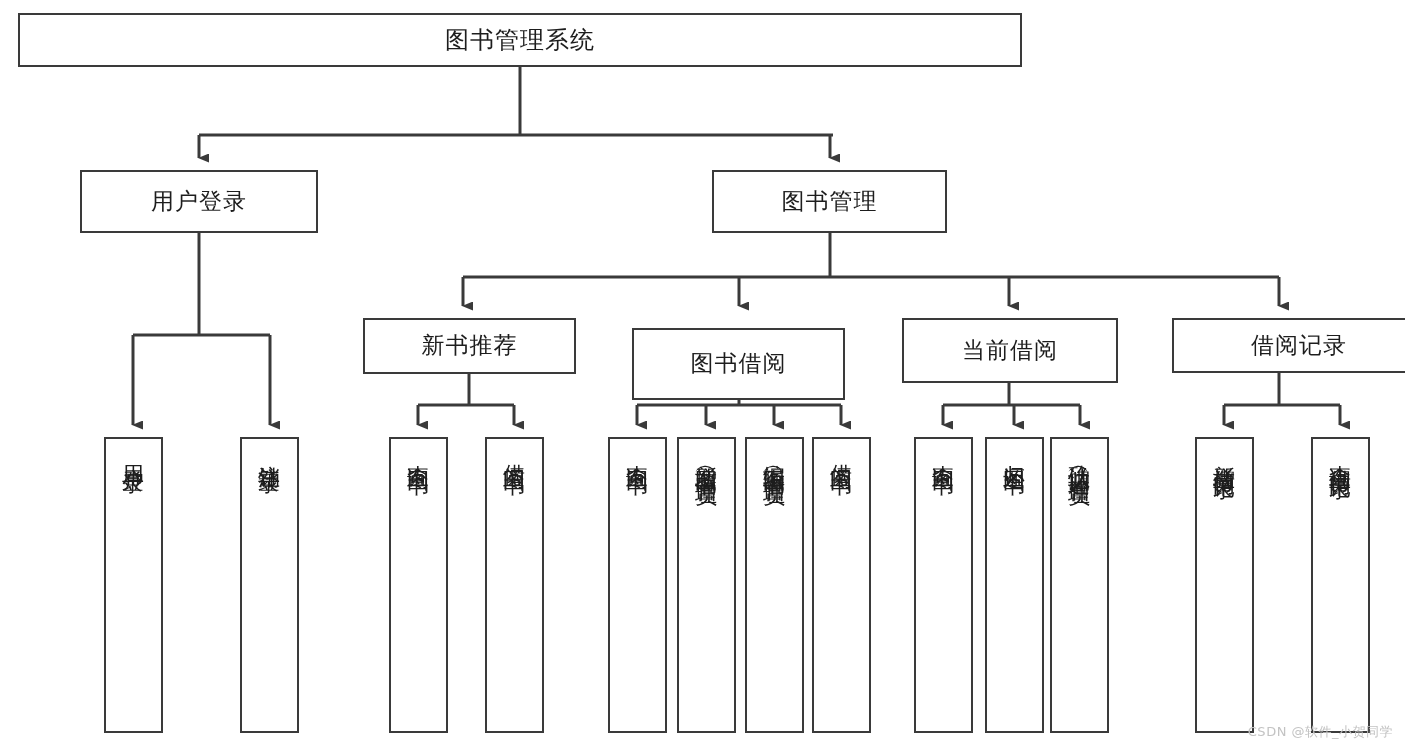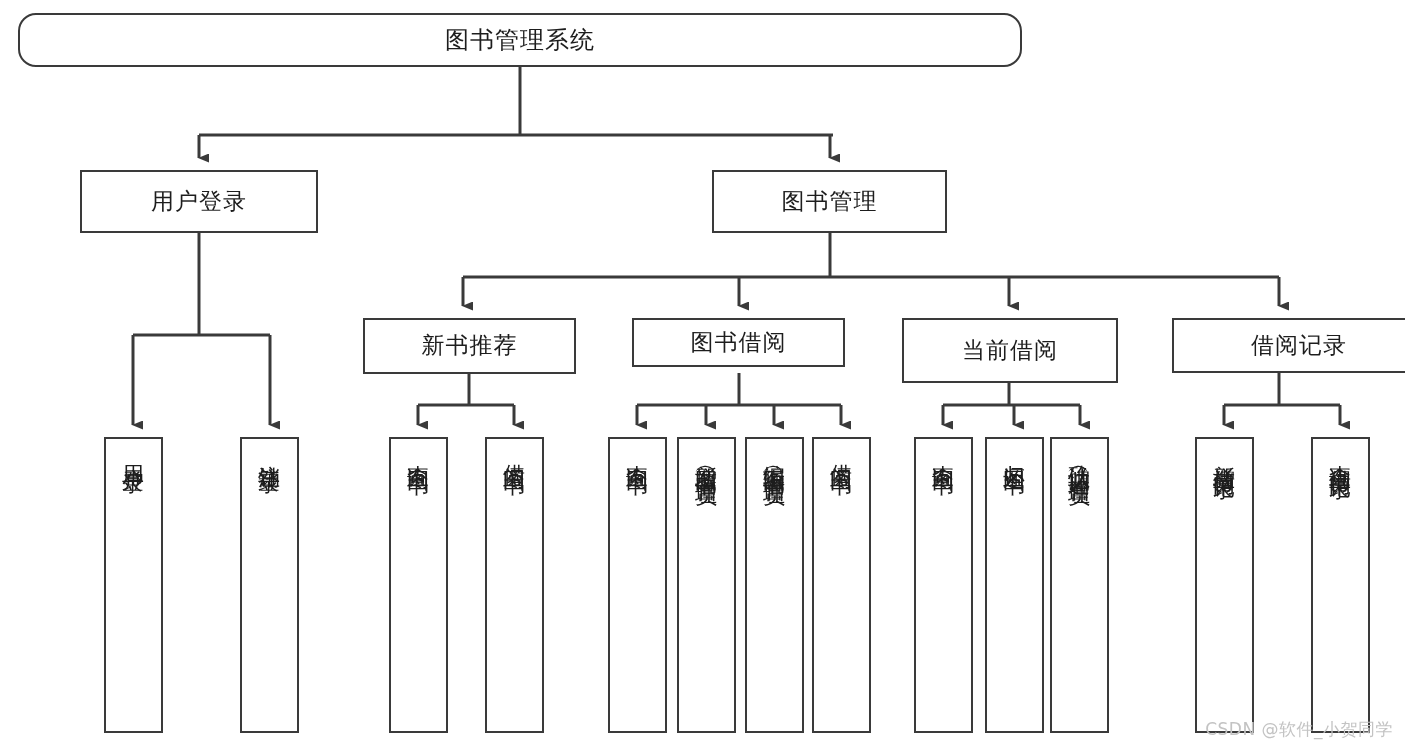--- a/index.html
+++ b/index.html
@@ -41,21 +41,21 @@
     -webkit-text-orientation:upright;
     line-height:1.05;
     letter-spacing:3px;
     white-space:nowrap;
     display:block;
   }
   svg#wires{position:absolute;left:0;top:0;width:1405px;height:747px;z-index:1;}
   #watermark{
     position:absolute;
     right:12px;bottom:6px;
-    font-size:17px;
+    font-size:13px;
     color:#c3c3c3;
     letter-spacing:0.5px;
     z-index:5;
     white-space:nowrap;
     font-family:"DejaVu Sans","Liberation Sans",sans-serif;
   }
 </style>
 </head>
 <body>
 
@@ -107,35 +107,35 @@
       <path d="M1014,405 L1014,425" marker-end="url(#arrow)"></path>
       <path d="M1080,405 L1080,425" marker-end="url(#arrow)"></path>
 
       <path d="M1279,373 L1279,405"></path>
       <path d="M1224,405 L1340,405"></path>
       <path d="M1224,405 L1224,425" marker-end="url(#arrow)"></path>
       <path d="M1340,405 L1340,425" marker-end="url(#arrow)"></path>
     </g>
   </svg>
 
-  <div class="node horiz root" style="left:18px;top:13px;width:1004px;height:54px;border-radius:18px;">
+  <div class="node horiz root" style="left:18px;top:13px;width:1004px;height:54px;">
     <span>图书管理系统</span>
   </div>
 
   <div class="node horiz" style="left:80px;top:170px;width:238px;height:63px;">
     <span>用户登录</span>
   </div>
   <div class="node horiz" style="left:712px;top:170px;width:235px;height:63px;justify-content:center;">
     <span>图书管理</span>
   </div>
 
   <div class="node horiz" style="left:363px;top:318px;width:213px;height:56px;">
     <span>新书推荐</span>
   </div>
-  <div class="node horiz" style="left:632px;top:318px;width:213px;height:49px;">
+  <div class="node horiz" style="left:632px;top:328px;width:213px;height:72px;">
     <span>图书借阅</span>
   </div>
   <div class="node horiz" style="left:902px;top:318px;width:216px;height:65px;">
     <span>当前借阅</span>
   </div>
   <div class="node horiz" style="left:1172px;top:318px;width:254px;height:55px;">
     <span>借阅记录</span>
   </div>
 
   <div class="node leaf" style="left:104px;top:437px;width:59px;height:296px;">

